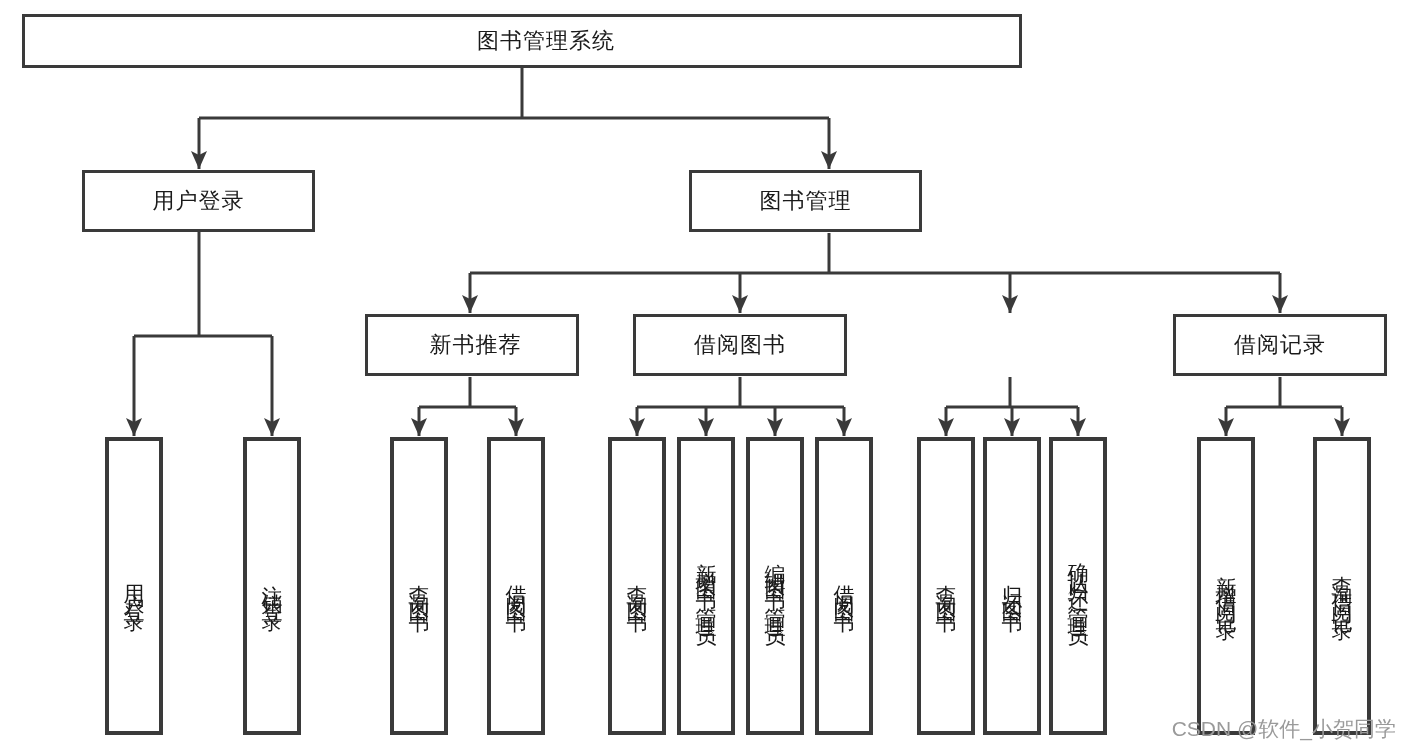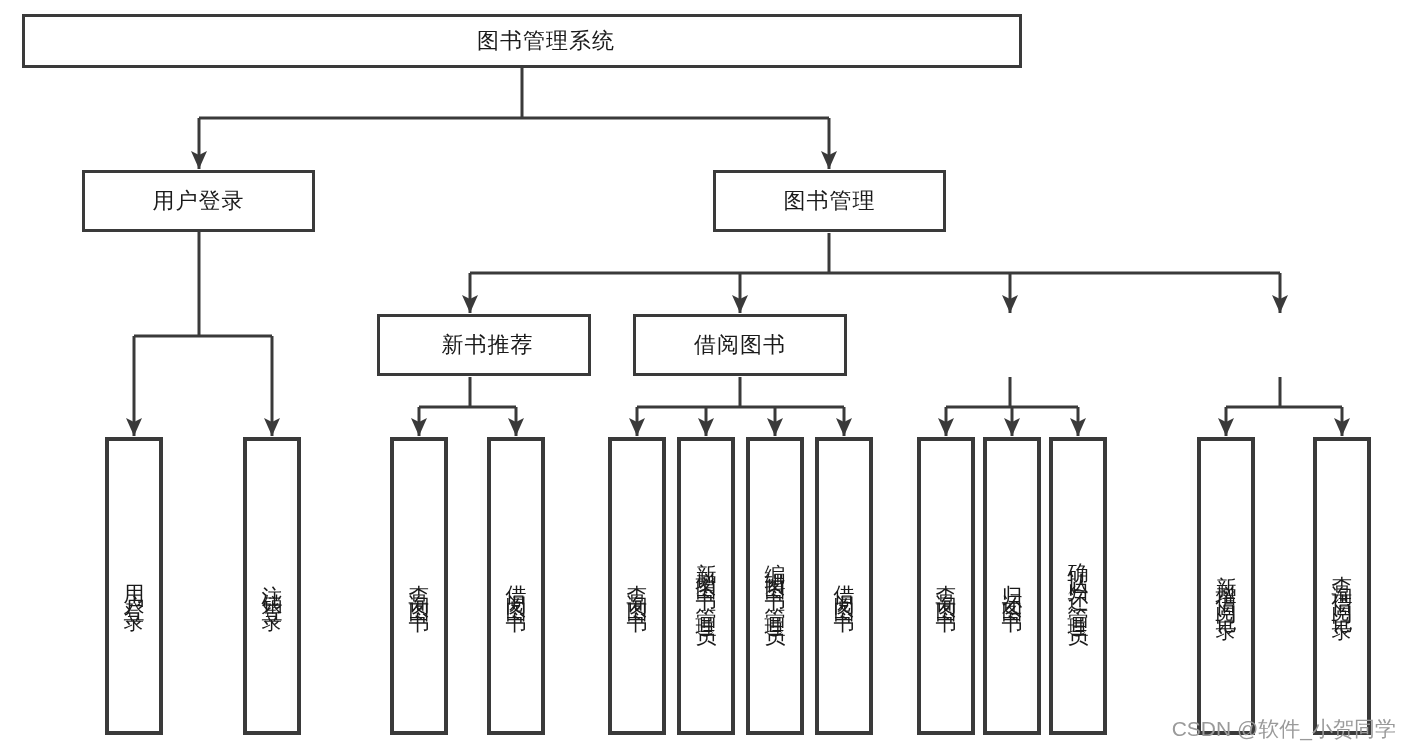--- a/index.html
+++ b/index.html
@@ -77,24 +77,25 @@
     <line class="wire" x1="946" y1="407" x2="946" y2="436" marker-end="url(#arw)"></line>
     <line class="wire" x1="1012" y1="407" x2="1012" y2="436" marker-end="url(#arw)"></line>
     <line class="wire" x1="1078" y1="407" x2="1078" y2="436" marker-end="url(#arw)"></line>
     <line class="wire" x1="1226" y1="407" x2="1226" y2="436" marker-end="url(#arw)"></line>
     <line class="wire" x1="1342" y1="407" x2="1342" y2="436" marker-end="url(#arw)"></line>
   </svg>
 
   <div class="box root">图书管理系统</div>
 
   <div class="box lvl2" style="left:82px;">用户登录</div>
-  <div class="box lvl2" style="left:713px;">图书管理</div>
+  <div class="box lvl2" style="left:689px;">图书管理</div>
 
-  <div class="box lvl3" style="left:377px;padding-left:7px;">新书推荐</div>
+  <div class="box lvl3" style="left:365px;padding-left:7px;">新书推荐</div>
   <div class="box lvl3" style="left:633px;">借阅图书</div>
+  <div class="box lvl3" style="left:1173px;">借阅记录</div>
 
   <div class="box leaf" style="left:105px;">用户登录</div>
   <div class="box leaf" style="left:243px;">注销登录</div>
 
   <div class="box leaf" style="left:390px;">查询图书</div>
   <div class="box leaf" style="left:487px;">借阅图书</div>
 
   <div class="box leaf" style="left:608px;">查询图书</div>
   <div class="box leaf" style="left:677px;">新增图书（管理员）</div>
   <div class="box leaf" style="left:746px;">编辑图书（管理员）</div>

